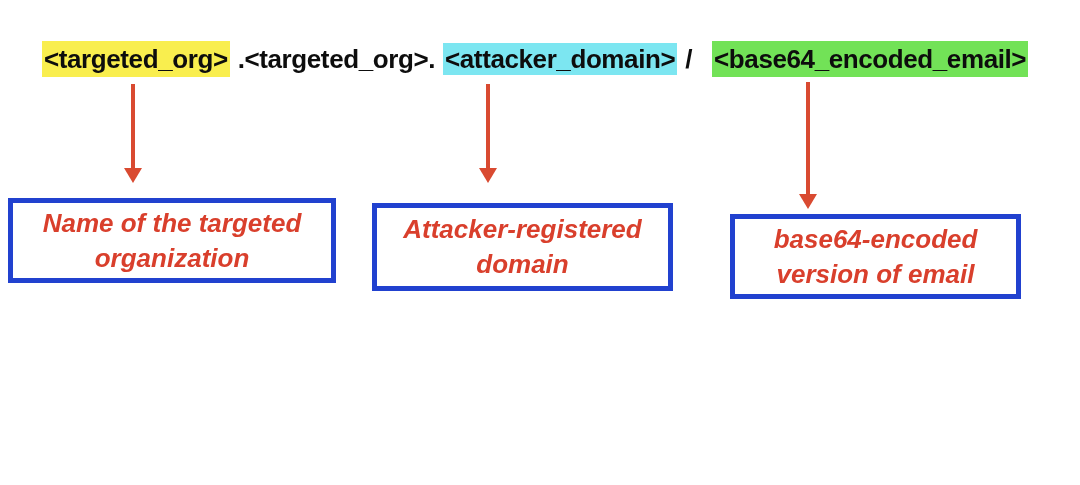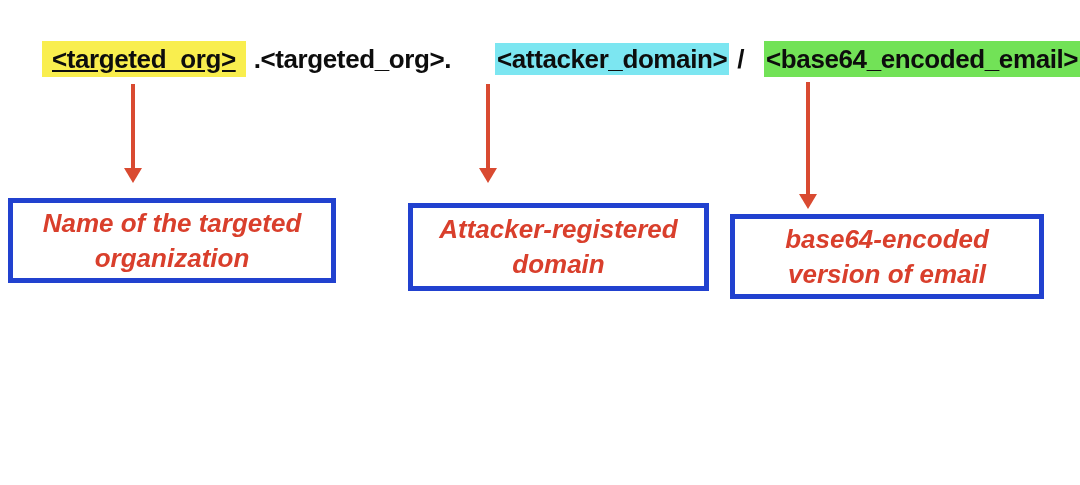--- a/index.html
+++ b/index.html
@@ -22,22 +22,22 @@
     left: 42px;
     top: 42px;
     font-size: 26px;
     font-weight: bold;
     line-height: 34px;
     letter-spacing: -0.4px;
     color: var(--url-text, #0d0d0d);
     white-space: nowrap;
   }
   .seg { padding: 3px 8px; }
-  .hl-yellow { background: var(--yellow-highlight, #f9ee4e); padding: 3px 10px; text-decoration: underline; }
-  .hl-cyan   { background: var(--cyan-highlight,  #7ce6f1); padding: 1px 2px; margin-left: 36px; }
+  .hl-yellow { background: var(--yellow-highlight, #f9ee4e); padding: 3px 2px; }
+  .hl-cyan   { background: var(--cyan-highlight,  #7ce6f1); padding: 1px 2px; }
   .hl-green  { background: var(--green-highlight, #72e257); padding: 3px 2px; margin-left: 12px; }
 
   
   .arrow {
     position: absolute;
     width: 18px;
   }
   .arrow .shaft {
     width: 4px;
     margin: 0 auto;
@@ -68,22 +68,22 @@
     justify-content: center;
     text-align: center;
     font-size: 26px;
     font-weight: bold;
     font-style: italic;
     line-height: 35px;
     color: var(--label-text, #d93f2c);
     padding: 0 4px;
   }
   .box-1 { left: 8px;   top: 198px; width: 328px; height: 85px; }
-  .box-2 { left: 372px; top: 203px; width: 301px; height: 88px; margin-left: 36px; }
-  .box-3 { left: 730px; top: 214px; width: 314px; height: 85px; }
+  .box-2 { left: 372px; top: 203px; width: 301px; height: 88px; }
+  .box-3 { left: 730px; top: 214px; width: 291px; height: 85px; }
 </style>
 </head>
 <body>
 
 <div class="canvas">
 
   <div class="url-line">
     <span class="seg hl-yellow">&lt;targeted_org&gt;</span><span class="seg">.&lt;targeted_org&gt;.</span><span class="seg hl-cyan">&lt;attacker_domain&gt;</span><span class="seg">/</span><span class="seg hl-green">&lt;base64_encoded_email&gt;</span>
   </div>
 

